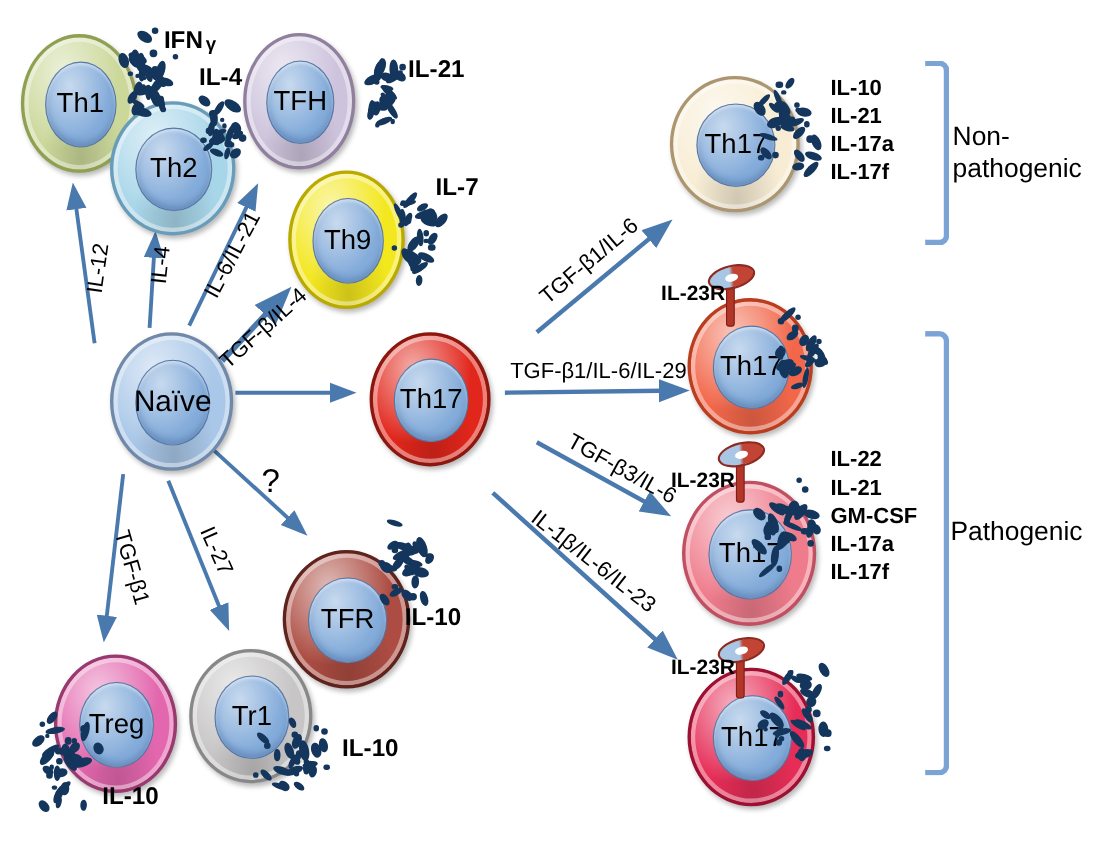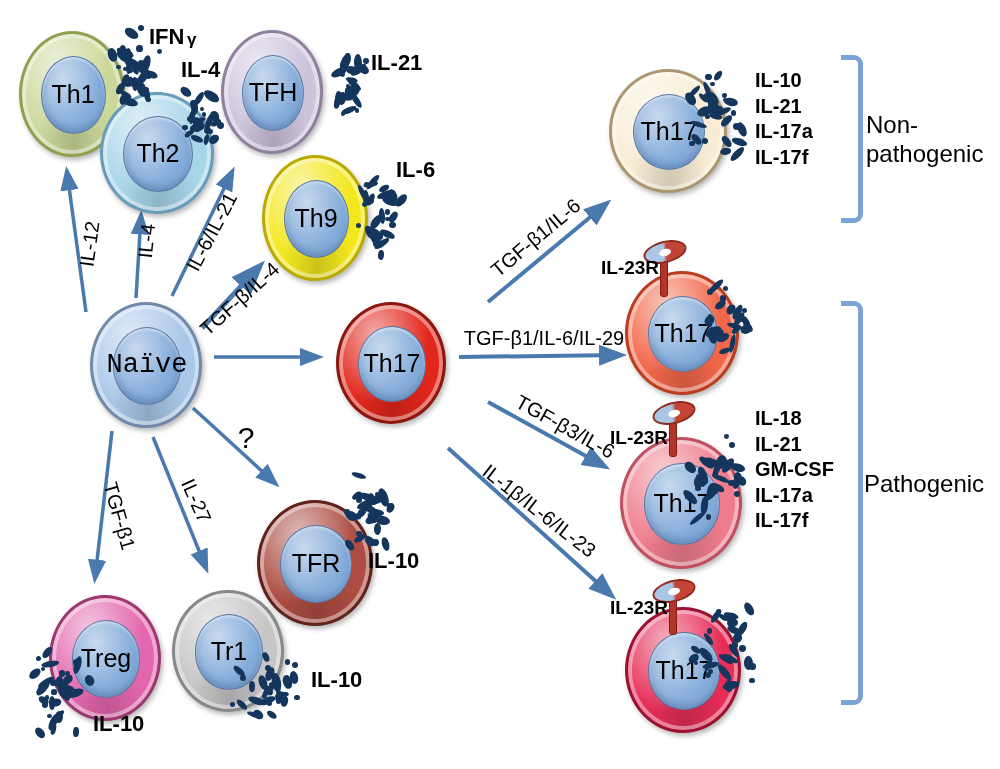--- a/index.html
+++ b/index.html
@@ -62,21 +62,21 @@
       <div class="cell" style="left: 221px; top: 30px; width: 96px; height: 118px; background-color: rgb(205, 195, 220); background-image: radial-gradient(at 35% 26%, rgba(255, 255, 255, 0.62), rgba(255, 255, 255, 0) 56%), radial-gradient(at 52% 92%, rgba(0, 0, 0, 0.16), rgba(0, 0, 0, 0) 48%); border: 3px solid rgb(144, 128, 158);">
         <div class="nucleus" style="background-color: rgb(132, 172, 218); background-image: radial-gradient(at 34% 28%, rgba(255, 255, 255, 0.55), rgba(255, 255, 255, 0) 62%); border: 1.5px solid rgba(50, 80, 130, 0.6);">
           <span class="cell-label" style="font-size: 25px;">TFH</span>
         </div>
       </div>
       <div class="cell" style="left: 262px; top: 155px; width: 100px; height: 120px; background-color: rgb(243, 231, 30); background-image: radial-gradient(at 35% 26%, rgba(255, 255, 255, 0.62), rgba(255, 255, 255, 0) 56%), radial-gradient(at 52% 92%, rgba(0, 0, 0, 0.16), rgba(0, 0, 0, 0) 48%); border: 3px solid rgb(185, 169, 0);">
         <div class="nucleus" style="background-color: rgb(132, 172, 218); background-image: radial-gradient(at 34% 28%, rgba(255, 255, 255, 0.55), rgba(255, 255, 255, 0) 62%); border: 1.5px solid rgba(50, 80, 130, 0.6);">
           <span class="cell-label" style="font-size: 25px;">Th9</span>
         </div>
       </div>
-      <div class="cell" style="left: 90px; top: 302px; width: 106px; height: 120px; background-color: rgb(169, 199, 232); background-image: radial-gradient(at 35% 26%, rgba(255, 255, 255, 0.62), rgba(255, 255, 255, 0) 56%), radial-gradient(at 52% 92%, rgba(0, 0, 0, 0.16), rgba(0, 0, 0, 0) 48%); border: 3px solid rgb(113, 137, 169); font-family: Liberation Mono, monospace;">
+      <div class="cell" style="left: 100px; top: 302px; width: 106px; height: 120px; background-color: rgb(169, 199, 232); background-image: radial-gradient(at 35% 26%, rgba(255, 255, 255, 0.62), rgba(255, 255, 255, 0) 56%), radial-gradient(at 52% 92%, rgba(0, 0, 0, 0.16), rgba(0, 0, 0, 0) 48%); border: 3px solid rgb(113, 137, 169);">
         <div class="nucleus" style="background-color: rgb(132, 172, 218); background-image: radial-gradient(at 34% 28%, rgba(255, 255, 255, 0.55), rgba(255, 255, 255, 0) 62%); border: 1.5px solid rgba(50, 80, 130, 0.6);">
           <span class="cell-label" style="font-size: 27px;">Naïve</span>
         </div>
       </div>
       <div class="cell" style="left: 336px; top: 302px; width: 104px; height: 116px; background-color: rgb(225, 38, 27); background-image: radial-gradient(at 35% 26%, rgba(255, 255, 255, 0.62), rgba(255, 255, 255, 0) 56%), radial-gradient(at 52% 92%, rgba(0, 0, 0, 0.16), rgba(0, 0, 0, 0) 48%); border: 3px solid rgb(140, 23, 14);">
         <div class="nucleus" style="background-color: rgb(132, 172, 218); background-image: radial-gradient(at 34% 28%, rgba(255, 255, 255, 0.55), rgba(255, 255, 255, 0) 62%); border: 1.5px solid rgba(50, 80, 130, 0.6);">
           <span class="cell-label" style="font-size: 25px;">Th17</span>
         </div>
       </div>
       <div class="cell" style="left: 49px; top: 595px; width: 106px; height: 120px; background-color: rgb(227, 103, 174); background-image: radial-gradient(at 35% 26%, rgba(255, 255, 255, 0.62), rgba(255, 255, 255, 0) 56%), radial-gradient(at 52% 92%, rgba(0, 0, 0, 0.16), rgba(0, 0, 0, 0) 48%); border: 3px solid rgb(152, 57, 112);">
@@ -500,21 +500,21 @@
       <div class="bracket" style="left: 841px; top: 301px; width: 17px; height: 394px;"></div>
     </div>
   <div id="labels-layer">
       <div class="lbl" style="left: 866px; top: 112px; font-size: 24px;">Non-</div>
       <div class="lbl" style="left: 866px; top: 141px; font-size: 24px;">pathogenic</div>
       <div class="lbl" style="left: 864px; top: 471px; font-size: 24px;">Pathogenic</div>
       <div class="lbl" style="left: 149px; top: 25px; font-size: 22px; font-weight: bold;">IFN</div>
       <div class="lbl" style="left: 187px; top: 31px; font-size: 17px; font-weight: bold;">γ</div>
       <div class="lbl" style="left: 181px; top: 58px; font-size: 22px; font-weight: bold;">IL-4</div>
       <div class="lbl" style="left: 371px; top: 51px; font-size: 22px; font-weight: bold;">IL-21</div>
-      <div class="lbl" style="left: 396px; top: 158px; font-size: 22px; font-weight: bold;">IL-6</div>
+      <div class="lbl" style="left: 396px; top: 158px; font-size: 22px; font-weight: bold;">IL-7</div>
       <div class="lbl" style="left: 368px; top: 549px; font-size: 22px; font-weight: bold;">IL-10</div>
       <div class="lbl" style="left: 311px; top: 668px; font-size: 22px; font-weight: bold;">IL-10</div>
       <div class="lbl" style="left: 93px; top: 712px; font-size: 22px; font-weight: bold;">IL-10</div>
       <div class="lbl" style="left: 601px; top: 258px; font-size: 19px; font-weight: bold;">IL-23R</div>
       <div class="lbl" style="left: 610px; top: 428px; font-size: 19px; font-weight: bold;">IL-23R</div>
       <div class="lbl" style="left: 610px; top: 598px; font-size: 19px; font-weight: bold;">IL-23R</div>
       <div class="alabel" style="left: 90px; top: 244px; font-size: 20px; transform: translate(-50%, -50%) rotate(-82deg);">IL-12</div>
       <div class="alabel" style="left: 147px; top: 241px; font-size: 20px; transform: translate(-50%, -50%) rotate(-84deg);">IL-4</div>
       <div class="alabel" style="left: 212px; top: 232px; font-size: 20px; transform: translate(-50%, -50%) rotate(-62deg);">IL-6/IL-21</div>
       <div class="alabel" style="left: 240px; top: 299px; font-size: 20px; transform: translate(-50%, -50%) rotate(-42deg);">TGF-β/IL-4</div>
@@ -522,19 +522,19 @@
       <div class="alabel" style="left: 196px; top: 501px; font-size: 20px; transform: translate(-50%, -50%) rotate(66deg);">IL-27</div>
       <div class="alabel" style="left: 246px; top: 438px; font-size: 30px; transform: translate(-50%, -50%) rotate(0deg);">?</div>
       <div class="alabel" style="left: 536px; top: 238px; font-size: 20px; transform: translate(-50%, -50%) rotate(-40deg);">TGF-β1/IL-6</div>
       <div class="alabel" style="left: 544px; top: 338px; font-size: 20px; transform: translate(-50%, -50%) rotate(0deg);">TGF-β1/IL-6/IL-29</div>
       <div class="alabel" style="left: 565px; top: 427px; font-size: 20px; transform: translate(-50%, -50%) rotate(29deg);">TGF-β3/IL-6</div>
       <div class="alabel" style="left: 539px; top: 511px; font-size: 20px; transform: translate(-50%, -50%) rotate(38deg);">IL-1β/IL-6/IL-23</div>
       <div class="lbl" style="left: 755px; top: 70px; font-size: 20px; font-weight: bold;">IL-10</div>
       <div class="lbl" style="left: 755px; top: 95.5px; font-size: 20px; font-weight: bold;">IL-21</div>
       <div class="lbl" style="left: 755px; top: 121px; font-size: 20px; font-weight: bold;">IL-17a</div>
       <div class="lbl" style="left: 755px; top: 146.5px; font-size: 20px; font-weight: bold;">IL-17f</div>
-      <div class="lbl" style="left: 755px; top: 408px; font-size: 20px; font-weight: bold;">IL-18</div>
+      <div class="lbl" style="left: 755px; top: 408px; font-size: 20px; font-weight: bold;">IL-22</div>
       <div class="lbl" style="left: 755px; top: 433.5px; font-size: 20px; font-weight: bold;">IL-21</div>
       <div class="lbl" style="left: 755px; top: 459px; font-size: 20px; font-weight: bold;">GM-CSF</div>
       <div class="lbl" style="left: 755px; top: 484.5px; font-size: 20px; font-weight: bold;">IL-17a</div>
       <div class="lbl" style="left: 755px; top: 510px; font-size: 20px; font-weight: bold;">IL-17f</div>
     </div>
 </div>
 
 </body></html>

